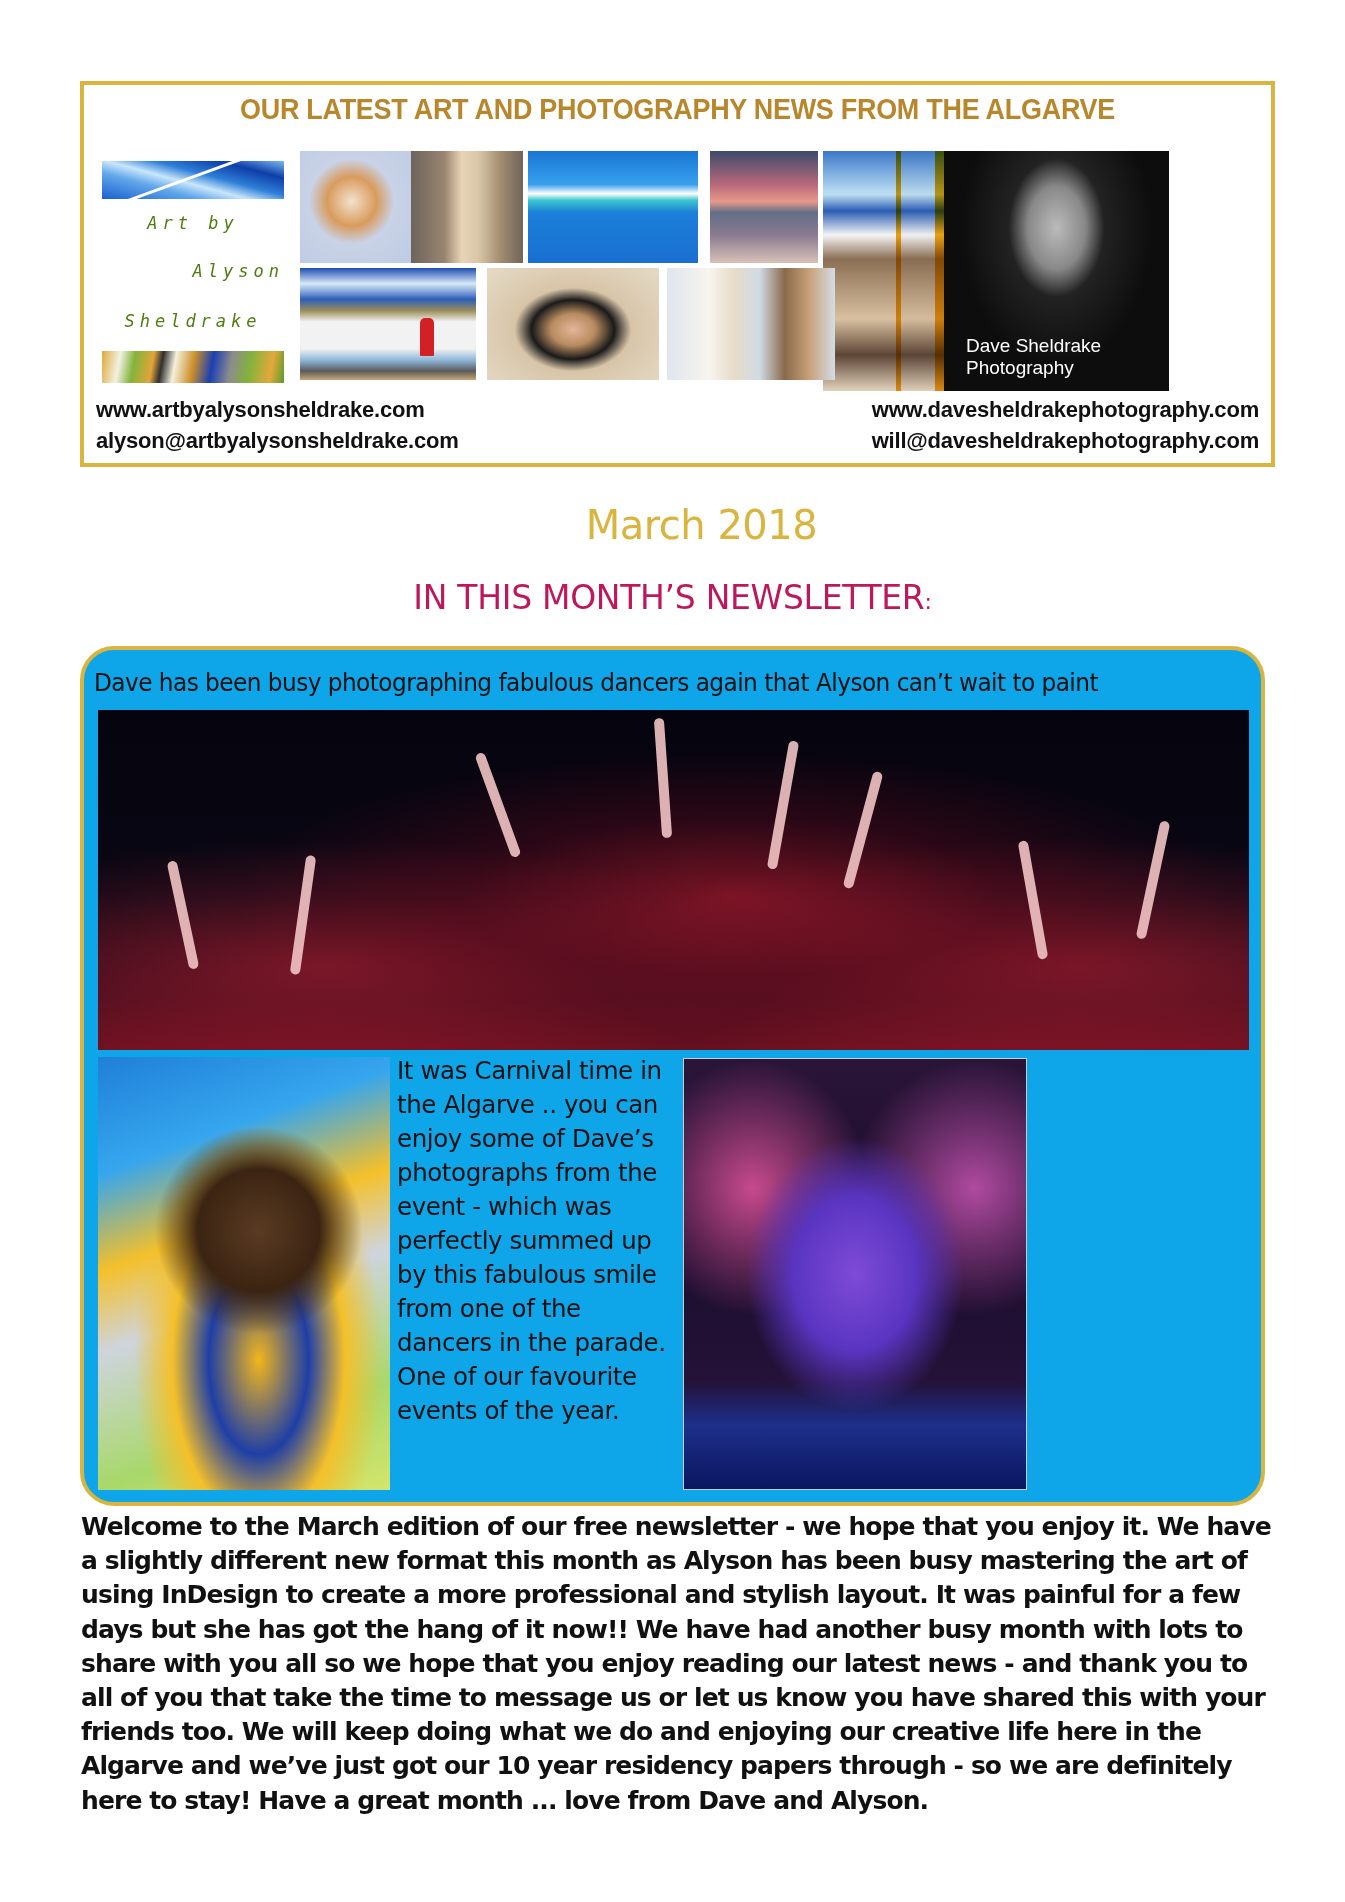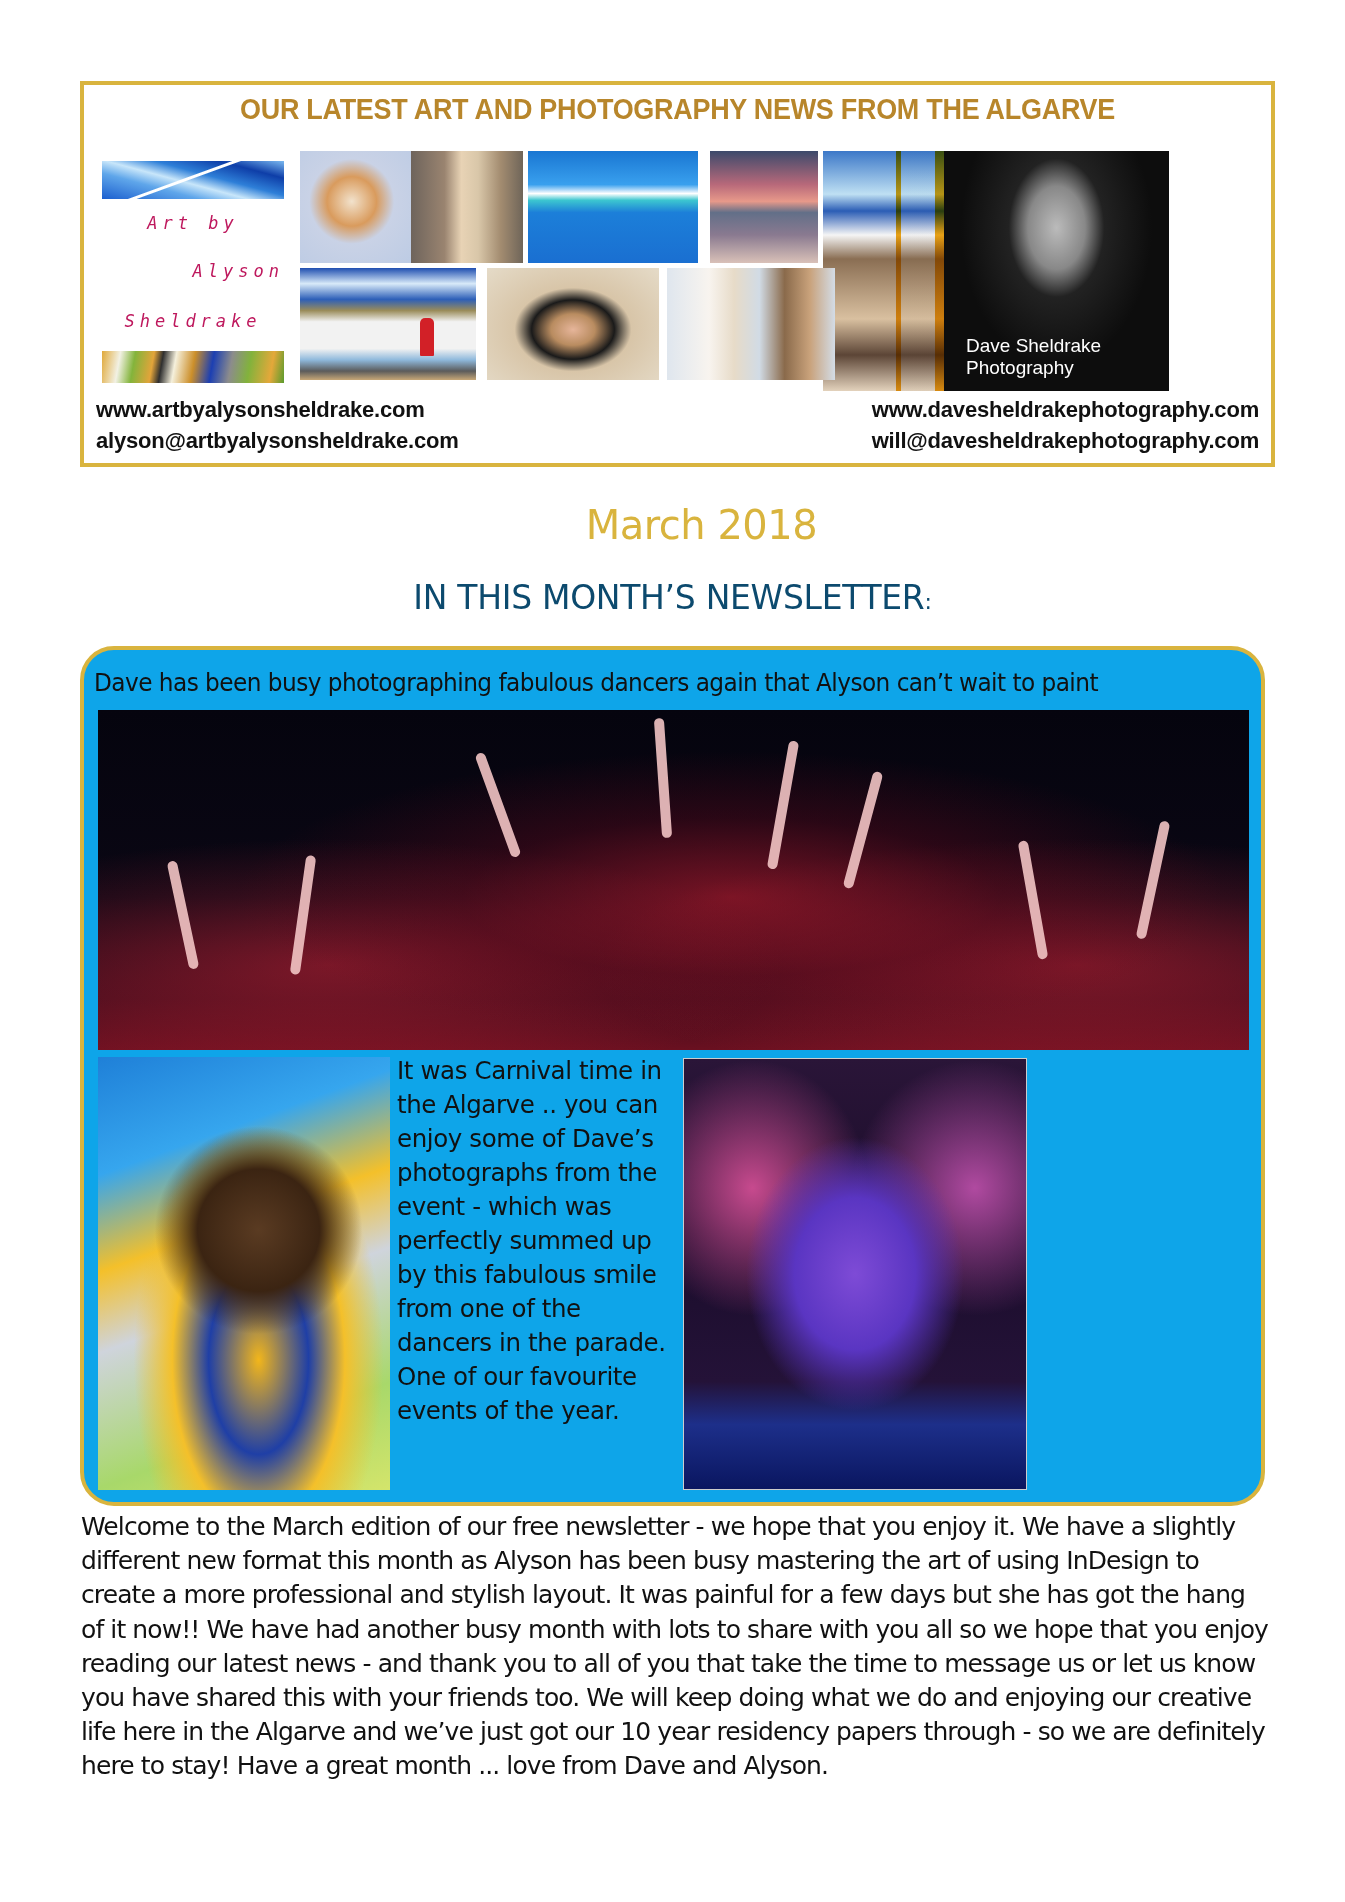--- a/index.html
+++ b/index.html
@@ -27,21 +27,21 @@
       linear-gradient(160deg, transparent 45%, #ffffff 46%, #ffffff 48%, transparent 49%),
       linear-gradient(15deg, #1b5fcf 0%, #5fa6ea 30%, #c8e6fa 45%, #2e7fd8 60%, #0e3ea8 80%, #7ab8f0 100%);
   }
   .logo-strip-bottom {
     position: absolute; left: 0; bottom: 0; width: 182px; height: 32px;
     background: linear-gradient(100deg, #e0a93a 0%, #f2f1e4 10%, #83b43b 18%, #e2a43a 28%, #2f2f2f 33%, #f5f0dc 40%, #cc8f2a 50%, #1c3fb2 60%, #8c8c8c 70%, #82b23c 80%, #e4a83a 92%, #5a9b2d 100%);
   }
   .logo-text {
     position: absolute; left: 0; right: 0; text-align: center;
     font-family: "DejaVu Sans Mono", monospace; font-style: italic;
-    font-size: 17px; letter-spacing: 5px; color: #be185d;
+    font-size: 17px; letter-spacing: 5px; color: #4d7c0f;
   }
   .logo-line1 { top: 52px; }
   .logo-line2 { top: 100px; text-align: right; }
   .logo-line3 { top: 150px; }
 
   .t-dog1 { left: 216px; top: 66px; width: 115px; height: 112px;
     background: radial-gradient(circle at 45% 45%, #f2e2cc 0%, #d99b5d 28%, #c9d2e6 48%, #bccbe4 100%); }
   .t-couple { left: 327px; top: 66px; width: 112px; height: 112px;
     background: linear-gradient(90deg, #6e645c 0%, #9a8470 30%, #e8d3b5 45%, #d9c7a9 60%, #a38c70 80%, #6f6559 100%); }
   .t-pool { left: 444px; top: 66px; width: 170px; height: 112px;
@@ -77,21 +77,21 @@
   .c-right1 { right: 12px; top: 312px; text-align: center; }
   .c-right2 { right: 12px; top: 343px; text-align: right; }
 
   
   .month {
     position: absolute; left: 0; width: 1345px; top: 502px; text-align: center;
     font-family: "DejaVu Sans", sans-serif; font-size: 40px; color: #d9b43e; letter-spacing: -0.5px; margin-left: 29px;
   }
   .section-title {
     position: absolute; left: 0; width: 1345px; top: 578px; text-align: center;
-    font-family: "DejaVu Sans", sans-serif; font-size: 33px; color: #0c4a6e; letter-spacing: -0.3px;
+    font-family: "DejaVu Sans", sans-serif; font-size: 33px; color: #be185d; letter-spacing: -0.3px;
   }
   .section-title .colon { font-size: 22px; }
 
   
   .feature-box {
     position: absolute; left: 80px; top: 646px; width: 1185px; height: 860px;
     border: 4px solid #d9b43e; border-radius: 34px; background: #0ea5e9;
   }
   .feature-caption {
     position: absolute; left: 10px; right: 6px; top: 18px;
@@ -128,21 +128,21 @@
       radial-gradient(ellipse at 20% 30%, #c74a8e 0%, transparent 30%),
       radial-gradient(ellipse at 85% 30%, #b04aa0 0%, transparent 30%),
       linear-gradient(180deg, #2a1538 0%, #1a0c2a 40%, #241238 75%, #1d2f8a 85%, #0a1660 100%);
   }
   .paintings-text { left: 952px; top: 404px; width: 215px; }
 
   
   .intro {
     position: absolute; left: 81px; top: 1510px; width: 1190px;
     font-family: "DejaVu Sans", sans-serif; font-size: 25px; line-height: 34.2px;
-    color: #111; letter-spacing: -0.9px;
+    color: #111; letter-spacing: -0.9px; font-weight: bold;
   }
 </style>
 </head>
 <body>
 
 <div class="banner">
   <div class="banner-title">OUR LATEST ART AND PHOTOGRAPHY NEWS FROM THE ALGARVE</div>
 
   <div class="tile logo-art">
     <div class="logo-strip-top"></div>

